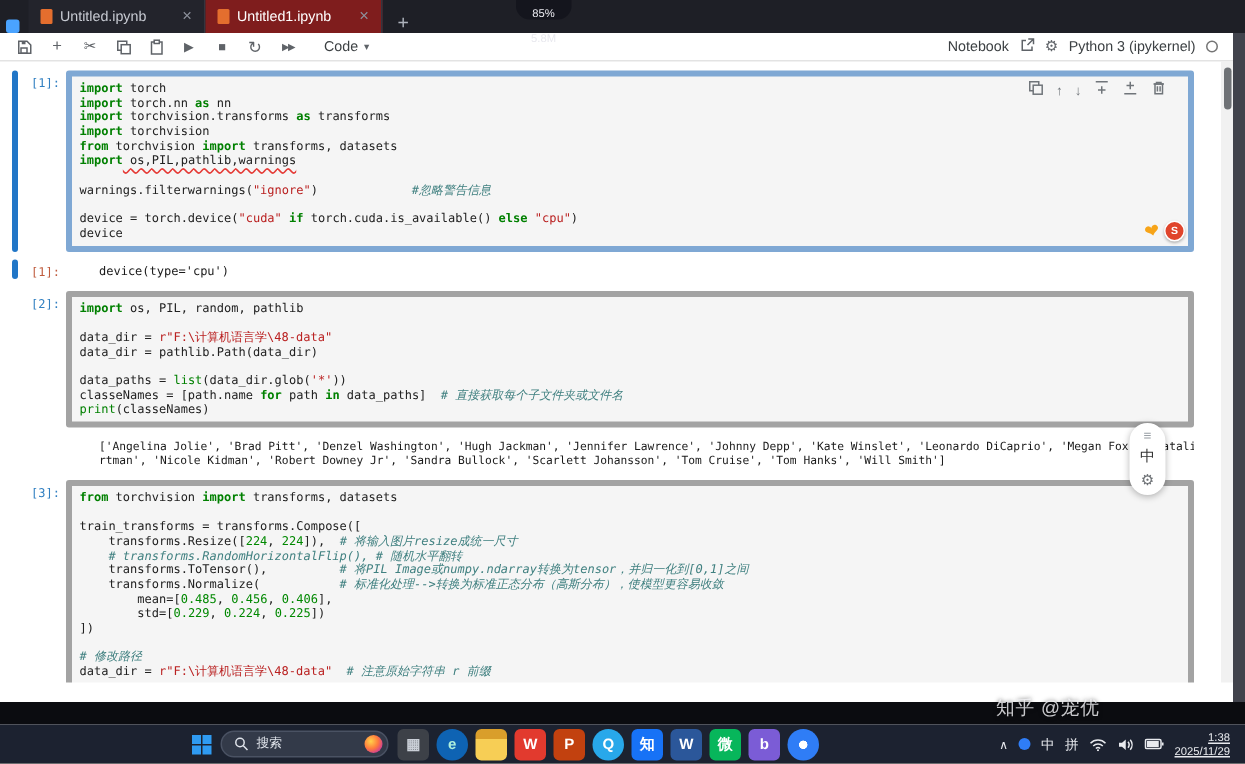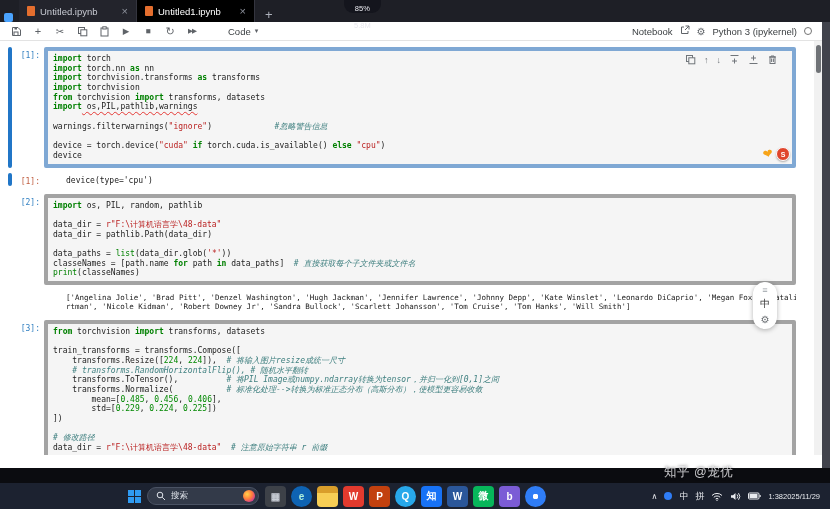--- a/index.html
+++ b/index.html
@@ -4,41 +4,41 @@
 <style>
   html,body{margin:0;padding:0;background:#111;}
   .screen{position:relative;width:830px;height:509px;background:#fff;overflow:hidden;
           font-family:"Liberation Sans",sans-serif;-webkit-font-smoothing:antialiased;}
 
   
   .tabbar{position:absolute;top:0;left:0;right:0;height:22px;background:#1e1f26;display:flex;align-items:flex-end;z-index:3;}
   .winicon{width:9px;height:9px;background:#4aa3ff;border-radius:2px;margin:0 6px 0 4px;flex:none;}
   .tab{display:flex;align-items:center;gap:5px;height:22px;padding:0 8px;width:118px;box-sizing:border-box;
        color:#c7cad2;font-size:9.5px;background:#23242c;border-right:1px solid #34353f;cursor:default;}
-  .tab.active{background:#000000;color:#fff;}
+  .tab.active{background:#7f1d1d;color:#fff;}
   .nbicon{width:8px;height:10px;background:#e46e2e;border-radius:1px;flex:none;}
   .tabtitle{white-space:nowrap;overflow:hidden;text-overflow:ellipsis;flex:1;}
   .tabclose{color:#8d919c;font-size:11px;line-height:10px;}
   .newtab{color:#aeb2bc;font-size:13px;padding:0 10px;}
 
   
   .speedpill{position:absolute;top:0;left:344px;height:13px;padding:0 10px;background:#14151d;border-radius:0 0 9px 9px;
              display:flex;align-items:center;gap:4px;color:#e8e8ee;font-size:7.5px;z-index:4;flex-direction:column;}
   .sp-ic{width:6px;height:6px;border-radius:50%;}
   .sp-ic.orange{background:#f5a623;}
   .sp-ic.green{background:#38c172;}
 
   
   .jtoolbar{position:absolute;top:22px;left:0;width:822px;height:19px;background:#fff;border-bottom:1px solid #e3e3e3;
             display:flex;align-items:center;padding:0 10px;box-sizing:border-box;gap:10px;color:#5f6368;z-index:2;}
   .tbtn{display:inline-flex;align-items:center;justify-content:center;width:12px;height:12px;}
   .tbtn.glyph{font-size:8.5px;color:#5f6368;}
   .tbtn.big{font-size:11px;}
   .tbtn.ff{font-size:6.5px;letter-spacing:-1px;}
-  .codesel{display:flex;align-items:center;gap:4px;font-size:9.5px;color:#3c4043;margin-left:20px;}
+  .codesel{display:flex;align-items:center;gap:4px;font-size:9.5px;color:#3c4043;margin-left:8px;}
   .caret{font-size:7px;color:#5f6368;}
   .tb-right{margin-left:auto;display:flex;align-items:center;gap:7px;font-size:9.5px;color:#3c4043;}
   .gear{font-size:10px;color:#5f6368;}
   .kcircle{width:8px;height:8px;border:1px solid #757575;border-radius:50%;box-sizing:border-box;}
 
   
   .notebook{position:absolute;top:41px;left:0;width:816px;height:414px;background:#fff;overflow:hidden;
             padding:6px 20px 0 8px;box-sizing:border-box;}
   .cellrow{display:flex;margin-bottom:5px;}
   .cellrow.outrow{margin-bottom:8px;}
@@ -107,21 +107,21 @@
           border:1px solid #4a5263;color:#dfe3ea;font-size:8.5px;padding:0 3px 0 8px;box-sizing:border-box;}
   .srch-orb{margin-left:auto;width:12px;height:12px;border-radius:50%;flex:none;
             background:radial-gradient(circle at 35% 35%,#ffd24a,#ff7a3d 45%,#d3418f 75%,#8a4de8);}
   .apps{display:flex;align-items:center;gap:5px;}
   .app{width:21px;height:21px;border-radius:4px;display:flex;align-items:center;justify-content:center;
        font-size:10px;font-weight:bold;flex:none;}
   .app.circ{border-radius:50%;}
   .tray{margin-left:auto;display:flex;align-items:center;gap:7px;color:#e8eaee;font-size:9px;padding-right:10px;}
   .chev{font-size:8px;}
   .odot{width:8px;height:8px;border-radius:50%;background:#2f7df6;flex:none;}
-  .clock{display:flex;flex-direction:row;align-items:flex-end;font-size:7.5px;line-height:9px;}
+  .clock{display:flex;flex-direction:column;align-items:flex-end;font-size:7.5px;line-height:9px;text-decoration:underline;}
 </style>
 </head>
 <body>
 
 <div class="screen">
 
   <div class="tabbar">
     <span class="winicon"></span>
     <div class="tab">
       <span class="nbicon"></span>

